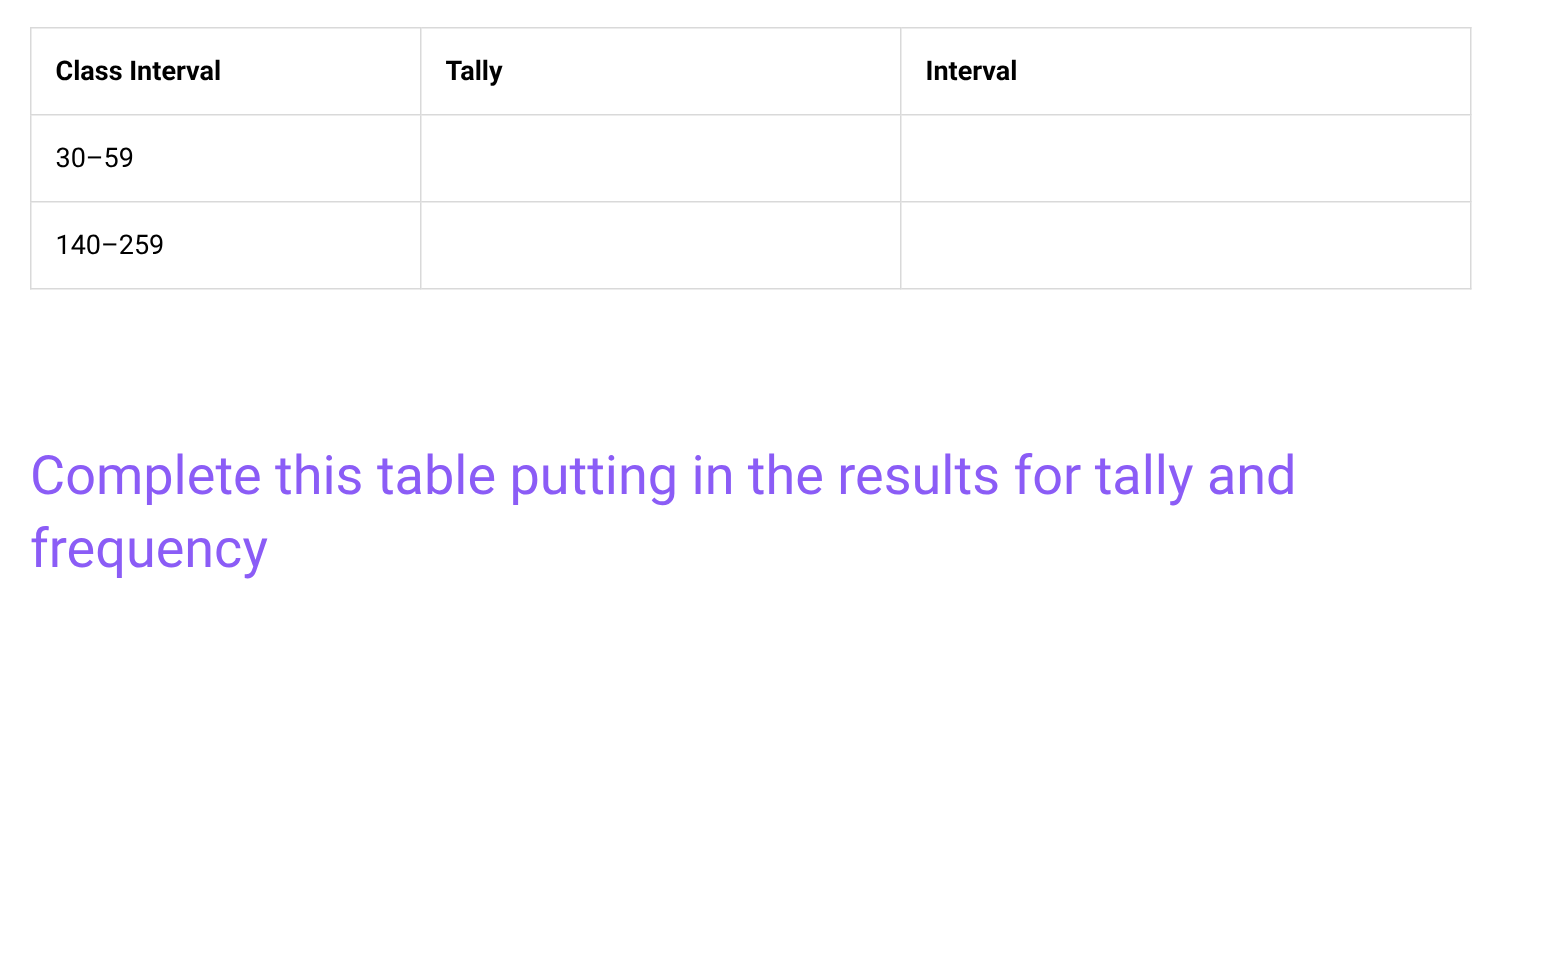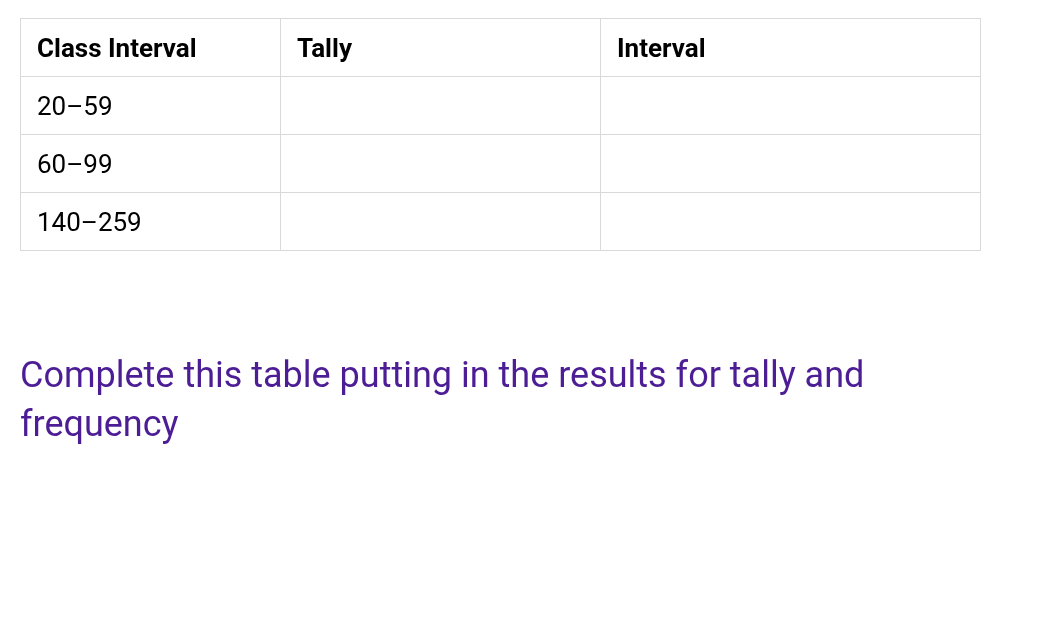--- a/index.html
+++ b/index.html
@@ -19,35 +19,35 @@
     border-collapse: collapse;
     width: 960px;
     table-layout: fixed;
   }
   table.freq th, table.freq td {
     border: 1px solid #d9d9d9;
     text-align: left;
     vertical-align: middle;
     height: 58px;
     padding: 0 16px;
-    font-size: 26px;
+    font-size: 18px;
     font-weight: 400;
     color: #000000;
   }
   table.freq th {
     font-weight: 700;
   }
   .col-interval { width: 260px; }
   .col-tally    { width: 320px; }
   .col-freq     { width: 380px; }
   .instruction {
     margin-top: 100px;
     font-size: 36px;
     line-height: 1.35;
-    color: #4c1d95;
+    color: #8b5cf6;
     font-weight: 400;
     max-width: 1000px;
   }
 </style>
 </head>
 <body>
 
 <div class="page">
 
   <table class="freq">
@@ -58,26 +58,21 @@
     </colgroup>
     <thead>
       <tr>
         <th>Class Interval</th>
         <th>Tally</th>
         <th>Interval</th>
       </tr>
     </thead>
     <tbody>
       <tr>
-        <td>20–59</td>
-        <td></td>
-        <td></td>
-      </tr>
-      <tr>
-        <td>60–99</td>
+        <td>30–59</td>
         <td></td>
         <td></td>
       </tr>
       <tr>
         <td>140–259</td>
         <td></td>
         <td></td>
       </tr>
     </tbody>
   </table>

